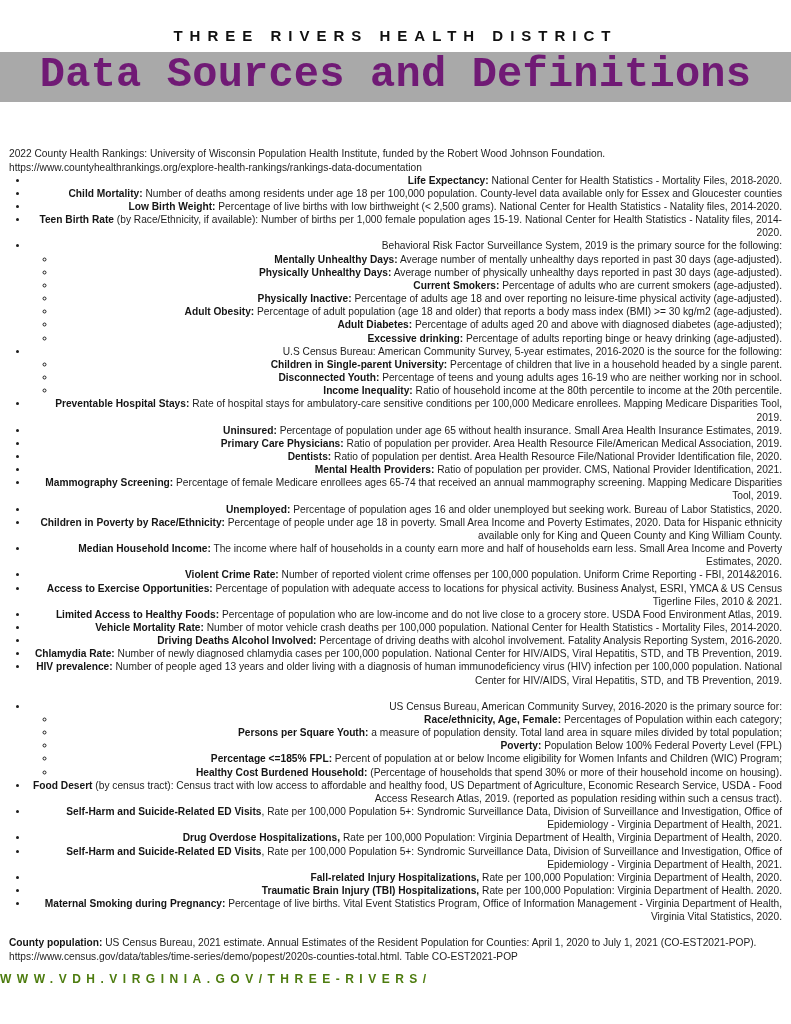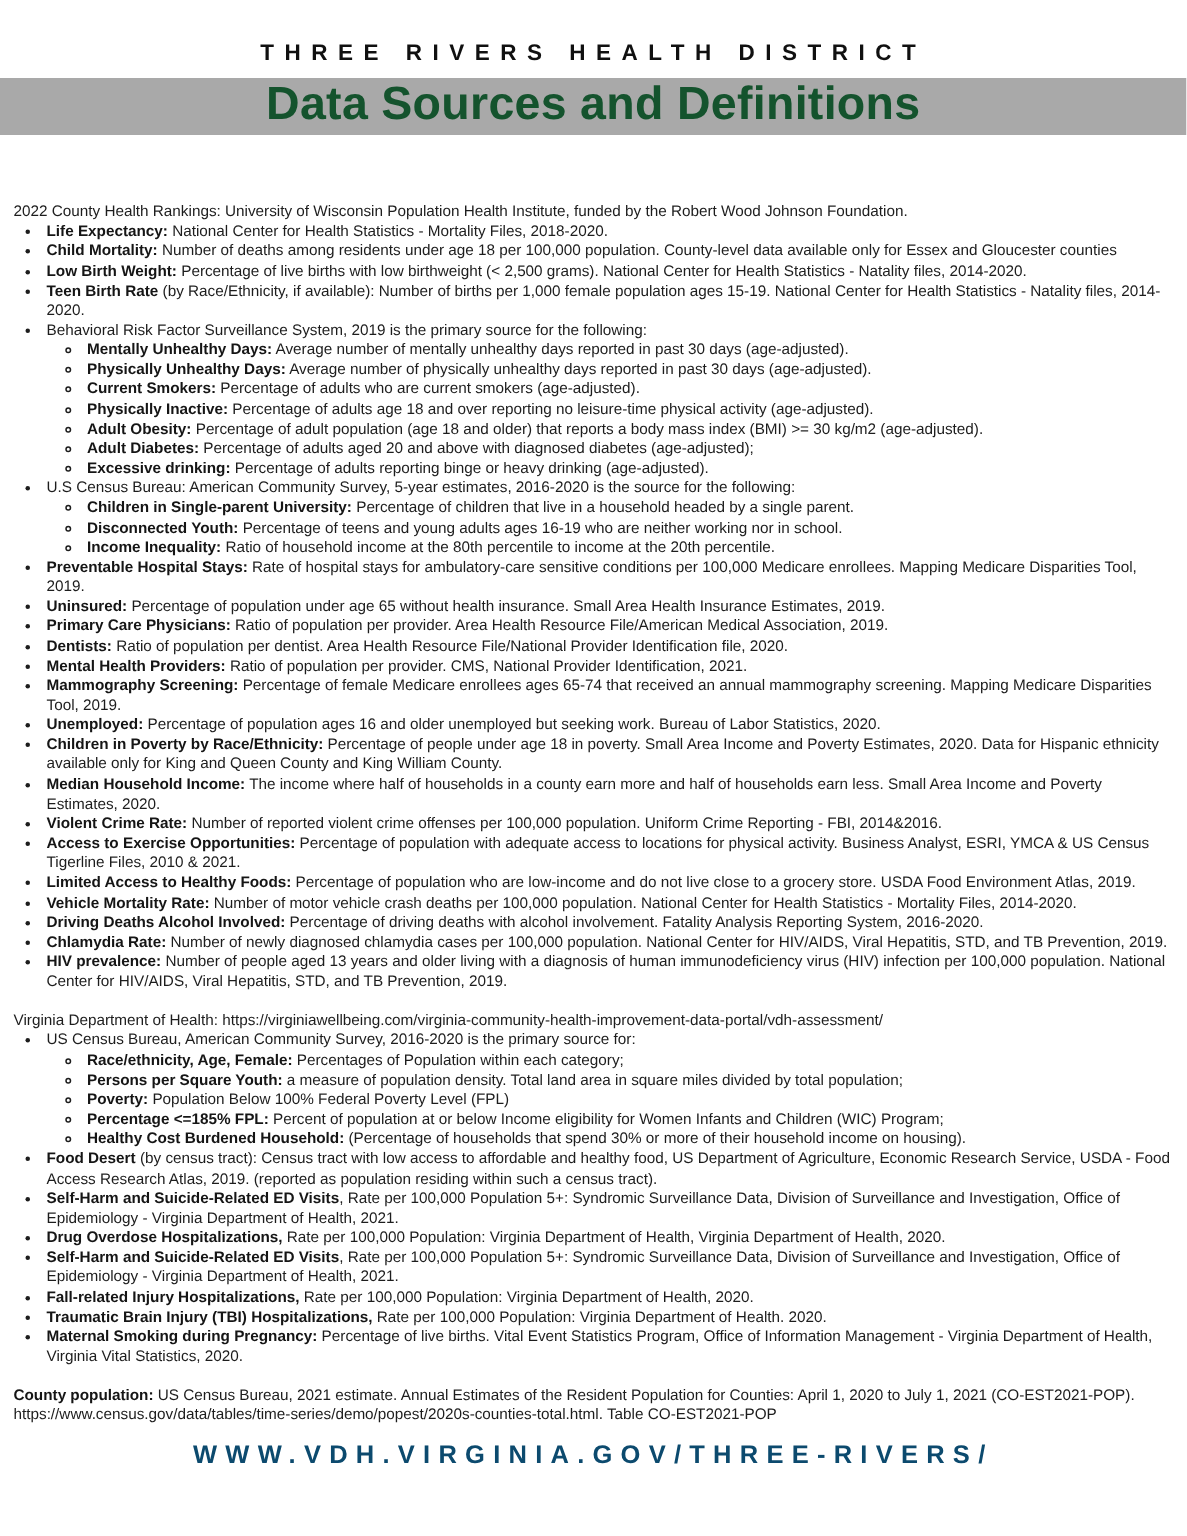--- a/index.html
+++ b/index.html
@@ -13,50 +13,51 @@
   .district {
     padding-top: 26px; text-align: center;
     font-size: 15px; font-weight: 600; letter-spacing: 7px;
     color: #101010; white-space: nowrap;
   }
   .title-band {
     margin-top: 7px; background: #a9a9a9;
     text-align: center; padding: 0 0 3px 0;
   }
   .title-band h1 {
-    margin: 0; font-size: 31px; font-weight: 800; color: #14532d;
-    letter-spacing: 0.2px; line-height: 1.12;
+    margin: 0; font-size: 42px; font-weight: 800; color: #701a75;
+    letter-spacing: 0.2px; line-height: 1.12; font-family: Liberation Mono, monospace;
   }
   .content { padding: 5px 9px 0 9px; margin-top: 40px; }
   .intro-line { margin: 0; }
   ul { margin: 0; }
   ul.lvl1 { padding-left: 20px; list-style-type: disc; }
   ul.lvl2 { padding-left: 25px; list-style-type: circle; }
-  li { padding-left: 2px; }
+  li { padding-left: 2px; text-align: right; }
   strong { font-weight: 700; color: #151515; }
   .section + .section { margin-top: 13px; }
   .footnote { margin-top: 13px; }
   .site-url {
-    margin-top: 9px; text-align: center;
-    font-size: 17px; font-weight: 600; letter-spacing: 5.5px;
-    color: #0c4a6e; white-space: nowrap;
+    margin-top: 9px; text-align: left;
+    font-size: 12px; font-weight: 600; letter-spacing: 5.5px;
+    color: #4d7c0f; white-space: nowrap;
   }
 </style>
 </head>
 <body>
 
 <div class="page">
   <div class="district">THREE RIVERS HEALTH DISTRICT</div>
   <div class="title-band">
     <h1>Data Sources and Definitions</h1>
   </div>
   <div class="content">
     <div id="sections">
         <div class="section">
           <div class="intro-line">2022 County Health Rankings: University of Wisconsin Population Health Institute, funded by the Robert Wood Johnson Foundation.</div>
+          <div class="intro-line">https://www.countyhealthrankings.org/explore-health-rankings/rankings-data-documentation</div>
           <ul class="lvl1">
             <li><strong>Life Expectancy:</strong> National Center for Health Statistics - Mortality Files, 2018-2020.</li>
             <li><strong>Child Mortality:</strong> Number of deaths among residents under age 18 per 100,000 population. County-level data available only for Essex and Gloucester counties</li>
             <li><strong>Low Birth Weight:</strong> Percentage of live births with low birthweight (&lt; 2,500 grams). National Center for Health Statistics - Natality files, 2014-2020.</li>
             <li><strong>Teen Birth Rate</strong> (by Race/Ethnicity, if available): Number of births per 1,000 female population ages 15-19. National Center for Health Statistics - Natality files, 2014-2020.</li>
             <li>Behavioral Risk Factor Surveillance System, 2019 is the primary source for the following:<ul class="lvl2">
                 <li><strong>Mentally Unhealthy Days:</strong> Average number of mentally unhealthy days reported in past 30 days (age-adjusted).</li>
                 <li><strong>Physically Unhealthy Days:</strong> Average number of physically unhealthy days reported in past 30 days (age-adjusted).</li>
                 <li><strong>Current Smokers:</strong> Percentage of adults who are current smokers (age-adjusted).</li>
                 <li><strong>Physically Inactive:</strong> Percentage of adults age 18 and over reporting no leisure-time physical activity (age-adjusted).</li>
@@ -81,21 +82,20 @@
             <li><strong>Violent Crime Rate:</strong> Number of reported violent crime offenses per 100,000 population. Uniform Crime Reporting - FBI, 2014&amp;2016.</li>
             <li><strong>Access to Exercise Opportunities:</strong> Percentage of population with adequate access to locations for physical activity. Business Analyst, ESRI, YMCA &amp; US Census Tigerline Files, 2010 &amp; 2021.</li>
             <li><strong>Limited Access to Healthy Foods:</strong> Percentage of population who are low-income and do not live close to a grocery store. USDA Food Environment Atlas, 2019.</li>
             <li><strong>Vehicle Mortality Rate:</strong> Number of motor vehicle crash deaths per 100,000 population. National Center for Health Statistics - Mortality Files, 2014-2020.</li>
             <li><strong>Driving Deaths Alcohol Involved:</strong> Percentage of driving deaths with alcohol involvement. Fatality Analysis Reporting System, 2016-2020.</li>
             <li><strong>Chlamydia Rate:</strong> Number of newly diagnosed chlamydia cases per 100,000 population. National Center for HIV/AIDS, Viral Hepatitis, STD, and TB Prevention, 2019.</li>
             <li><strong>HIV prevalence:</strong> Number of people aged 13 years and older living with a diagnosis of human immunodeficiency virus (HIV) infection per 100,000 population. National Center for HIV/AIDS, Viral Hepatitis, STD, and TB Prevention, 2019.</li>
           </ul>
         </div>
         <div class="section">
-          <div class="intro-line">Virginia Department of Health: https://virginiawellbeing.com/virginia-community-health-improvement-data-portal/vdh-assessment/</div>
           <ul class="lvl1">
             <li>US Census Bureau, American Community Survey, 2016-2020 is the primary source for:<ul class="lvl2">
                 <li><strong>Race/ethnicity, Age, Female:</strong> Percentages of Population within each category;</li>
                 <li><strong>Persons per Square Youth:</strong> a measure of population density. Total land area in square miles divided by total population;</li>
                 <li><strong>Poverty:</strong> Population Below 100% Federal Poverty Level (FPL)</li>
                 <li><strong>Percentage &lt;=185% FPL:</strong> Percent of population at or below Income eligibility for Women Infants and Children (WIC) Program;</li>
                 <li><strong>Healthy Cost Burdened Household:</strong> (Percentage of households that spend 30% or more of their household income on housing).</li>
               </ul></li>
             <li><strong>Food Desert</strong> (by census tract): Census tract with low access to affordable and healthy food, US Department of Agriculture, Economic Research Service, USDA - Food Access Research Atlas, 2019. (reported as population residing within such a census tract).</li>
             <li><strong>Self-Harm and Suicide-Related ED Visits</strong>, Rate per 100,000 Population 5+: Syndromic Surveillance Data, Division of Surveillance and Investigation, Office of Epidemiology - Virginia Department of Health, 2021.</li>

